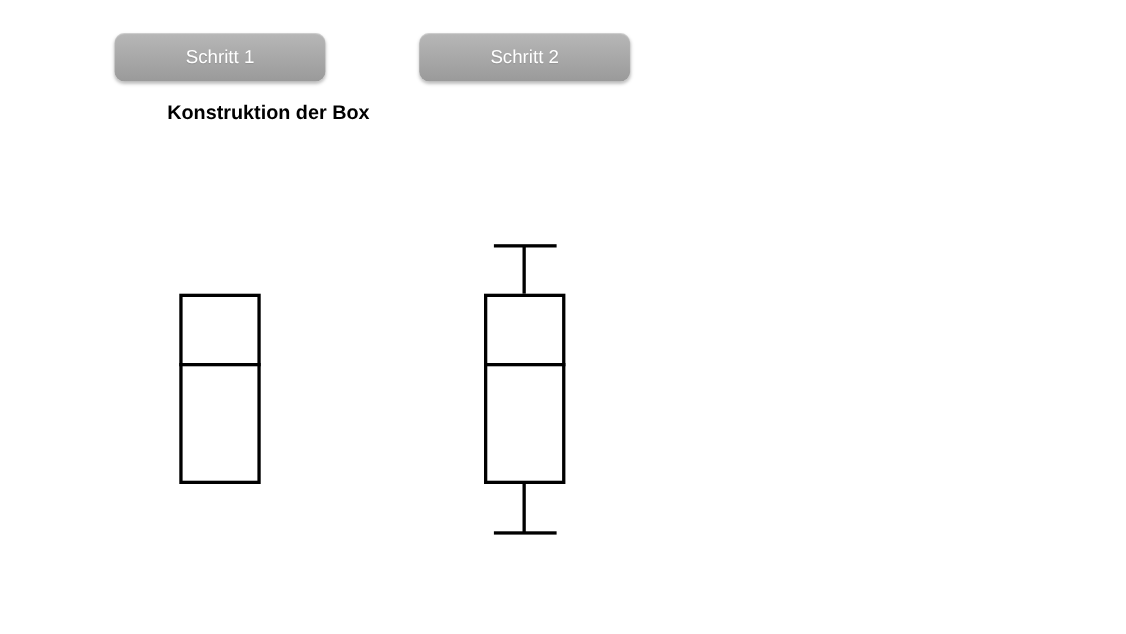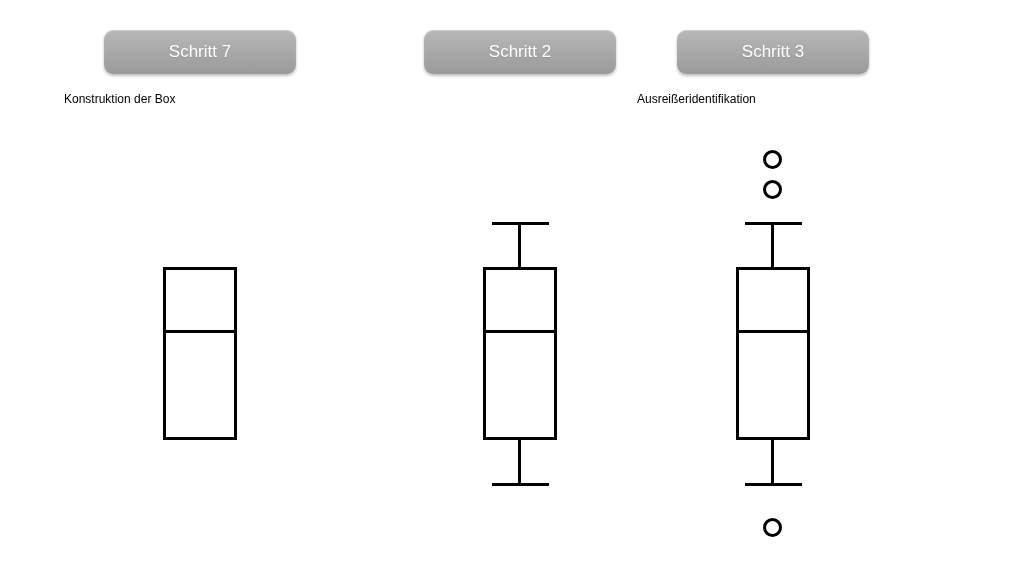--- a/index.html
+++ b/index.html
@@ -20,21 +20,21 @@
     overflow: hidden;
     font-family: "Liberation Sans", "DejaVu Sans", sans-serif;
   }
   .col {
     position: absolute;
     top: 0;
     width: 192px;
     height: 576px;
   }
   .col-1 { left: 104px; }
-  .col-2 { left: 381px; margin-left: 43px; }
+  .col-2 { left: 381px; }
   .col-3 { left: 677px; }
 
   .step-btn {
     position: absolute;
     top: 30px;
     left: 0;
     width: 192px;
     height: 44px;
     border: none;
     border-radius: 9px;
@@ -46,23 +46,24 @@
     text-align: center;
     font-family: inherit;
     cursor: pointer;
     text-shadow: 0 1px 1px rgba(0,0,0,0.12);
   }
   .caption {
     position: absolute;
     top: 92px;
     left: -40px;
     width: 272px;
-    text-align: left;
-    font-size: 12px;
+    text-align: right;
+    font-size: 18px;
     color: var(--caption-text);
+    font-weight: bold;
   }
   .plot { position: absolute; top: 0; left: 0; width: 192px; height: 576px; }
 
   
   .box-rect {
     position: absolute;
     left: 59px; top: 267px;
     width: 74px; height: 173px;
     border: 3px solid var(--line);
     background: transparent;
@@ -100,49 +101,34 @@
   .outlier.o-top-1 { top: 150px; }
   .outlier.o-top-2 { top: 180px; }
   .outlier.o-bottom-1 { top: 518px; }
 </style>
 </head>
 <body>
 
 <div class="canvas">
 
   <section class="col col-1">
-    <button class="step-btn">Schritt 7</button>
+    <button class="step-btn">Schritt 1</button>
     <div class="caption">Konstruktion der Box</div>
     <div class="plot">
       <div class="box-rect"></div>
       <div class="median-line"></div>
     </div>
   </section>
 
   <section class="col col-2">
     <button class="step-btn">Schritt 2</button>
     <div class="plot">
       <div class="whisker-cap upper"></div>
       <div class="whisker-line upper"></div>
       <div class="box-rect"></div>
       <div class="median-line"></div>
       <div class="whisker-line lower"></div>
       <div class="whisker-cap lower"></div>
     </div>
   </section>
 
-  <section class="col col-3">
-    <button class="step-btn">Schritt 3</button>
-    <div class="caption">Ausreißeridentifikation</div>
-    <div class="plot">
-      <div class="outlier o-top-1"></div>
-      <div class="outlier o-top-2"></div>
-      <div class="whisker-cap upper"></div>
-      <div class="whisker-line upper"></div>
-      <div class="box-rect"></div>
-      <div class="median-line"></div>
-      <div class="whisker-line lower"></div>
-      <div class="whisker-cap lower"></div>
-      <div class="outlier o-bottom-1"></div>
-    </div>
-  </section>
 
 </div>
 
 </body></html>

